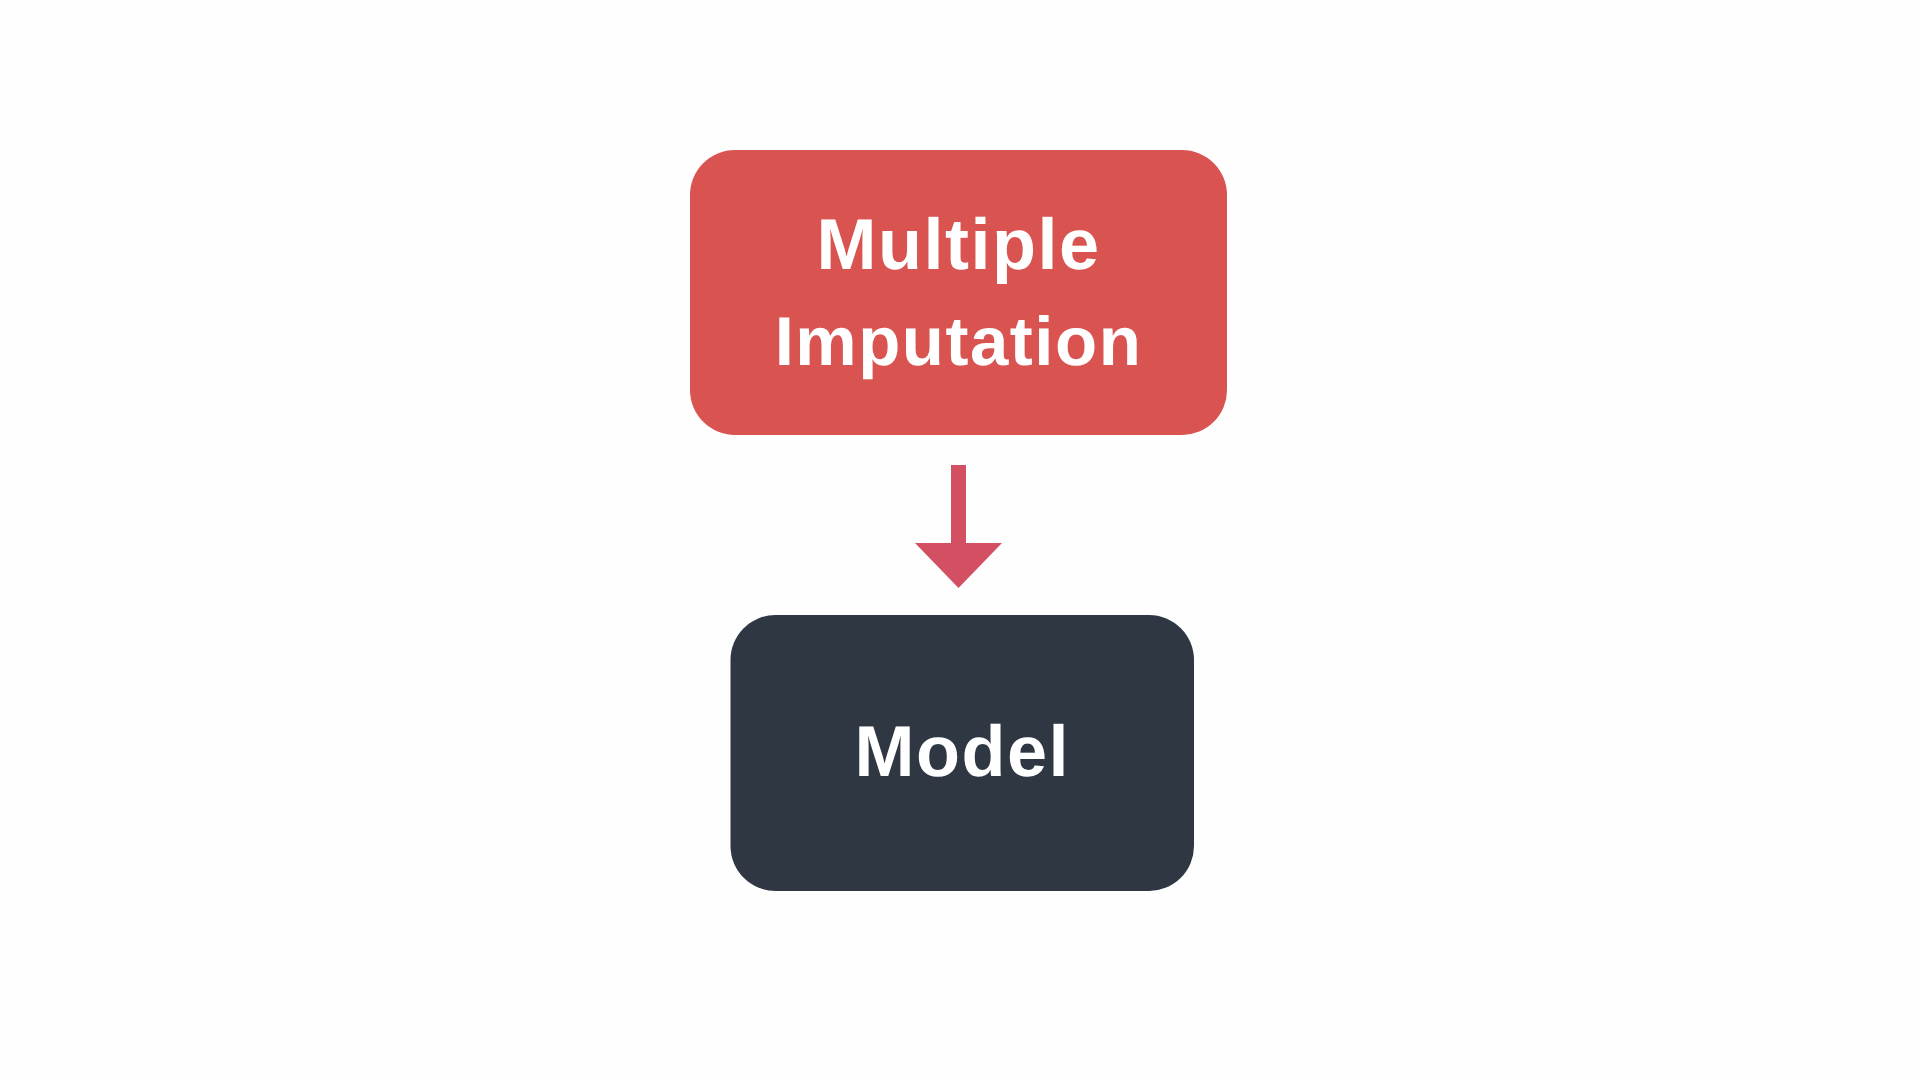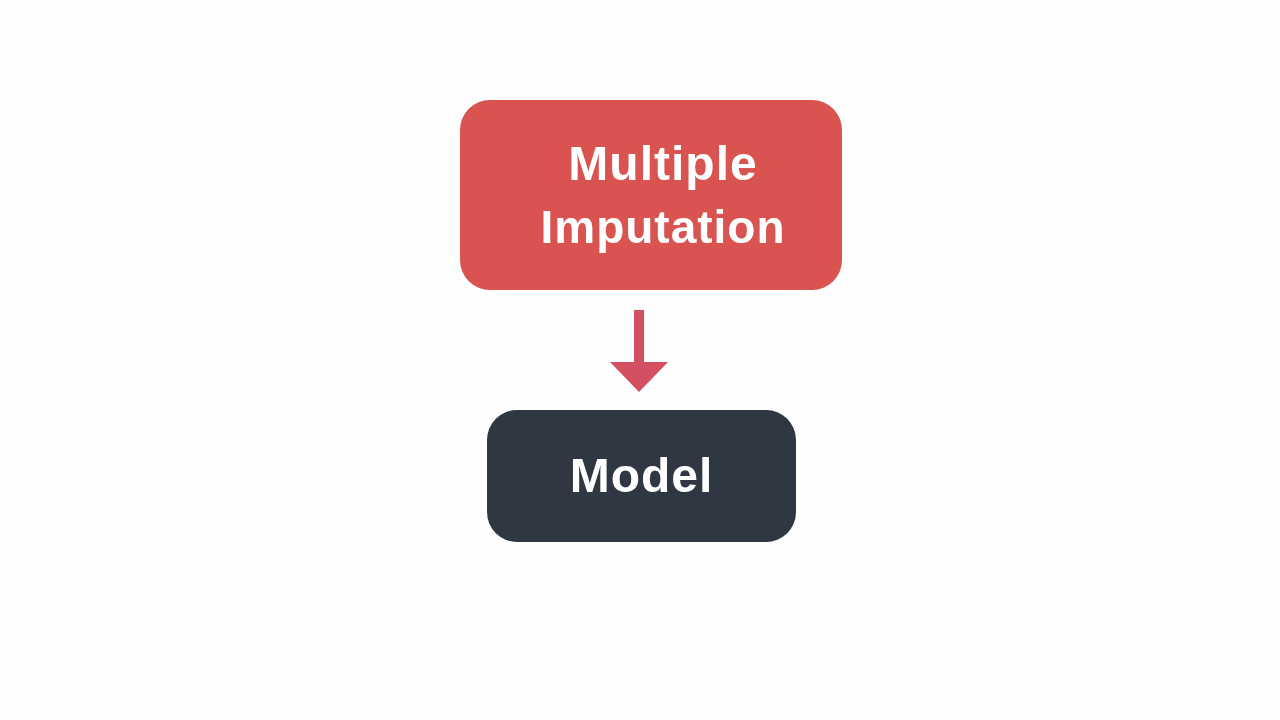--- a/index.html
+++ b/index.html
@@ -23,27 +23,26 @@
     align-items: center;
     justify-content: center;
     text-align: center;
   }
   .node-multiple-imputation {
     left: 460px;
     top: 100px;
     width: 358px;
     height: 190px;
     background: var(--red-box-color, #d95450);
-    padding-left: 24px;
   }
   .node-model {
     left: 487px;
     top: 410px;
     width: 309px;
-    height: 132px;
+    height: 184px;
     background: var(--dark-box-color, #2e3742);
   }
   .node-line {
     color: #ffffff;
     line-height: 1.0;
   }
   .line-bold {
     font-size: 48px;
     font-weight: 700;
     letter-spacing: 1px;

